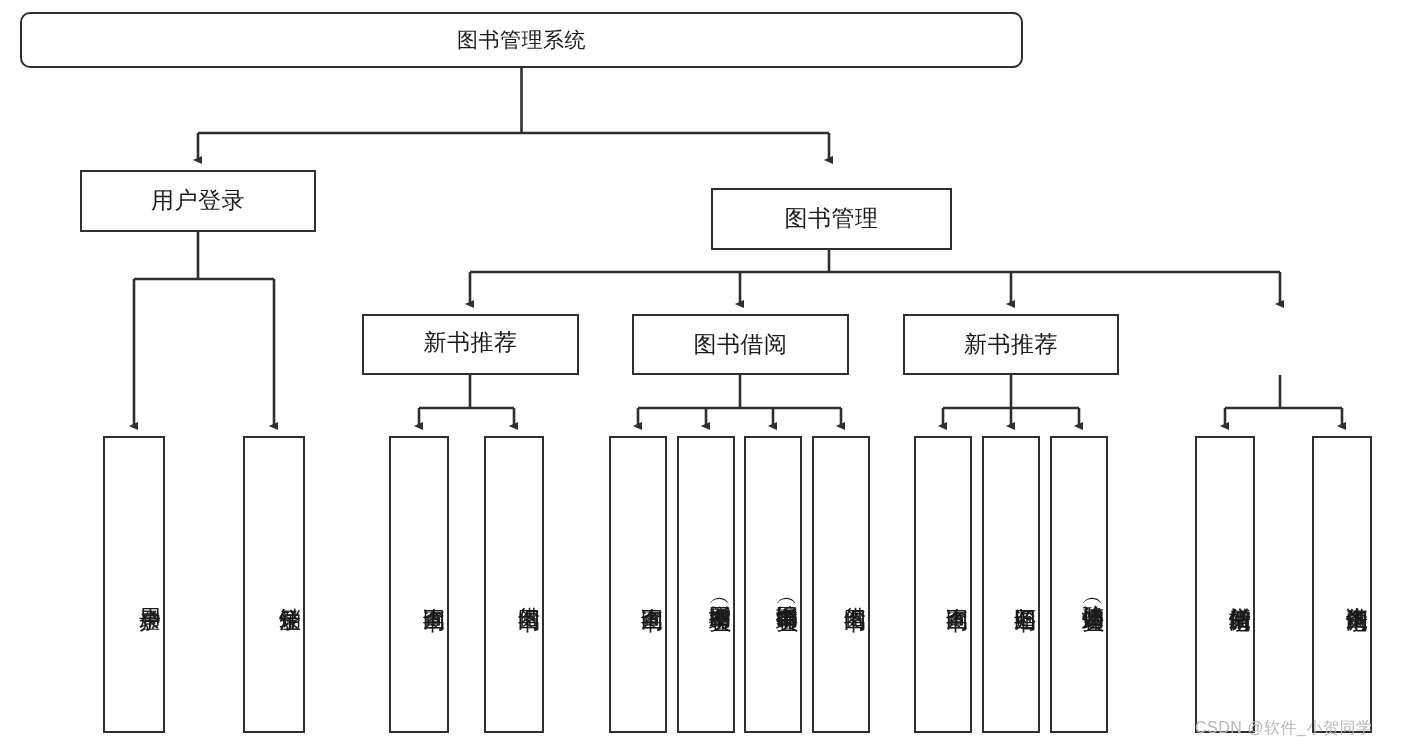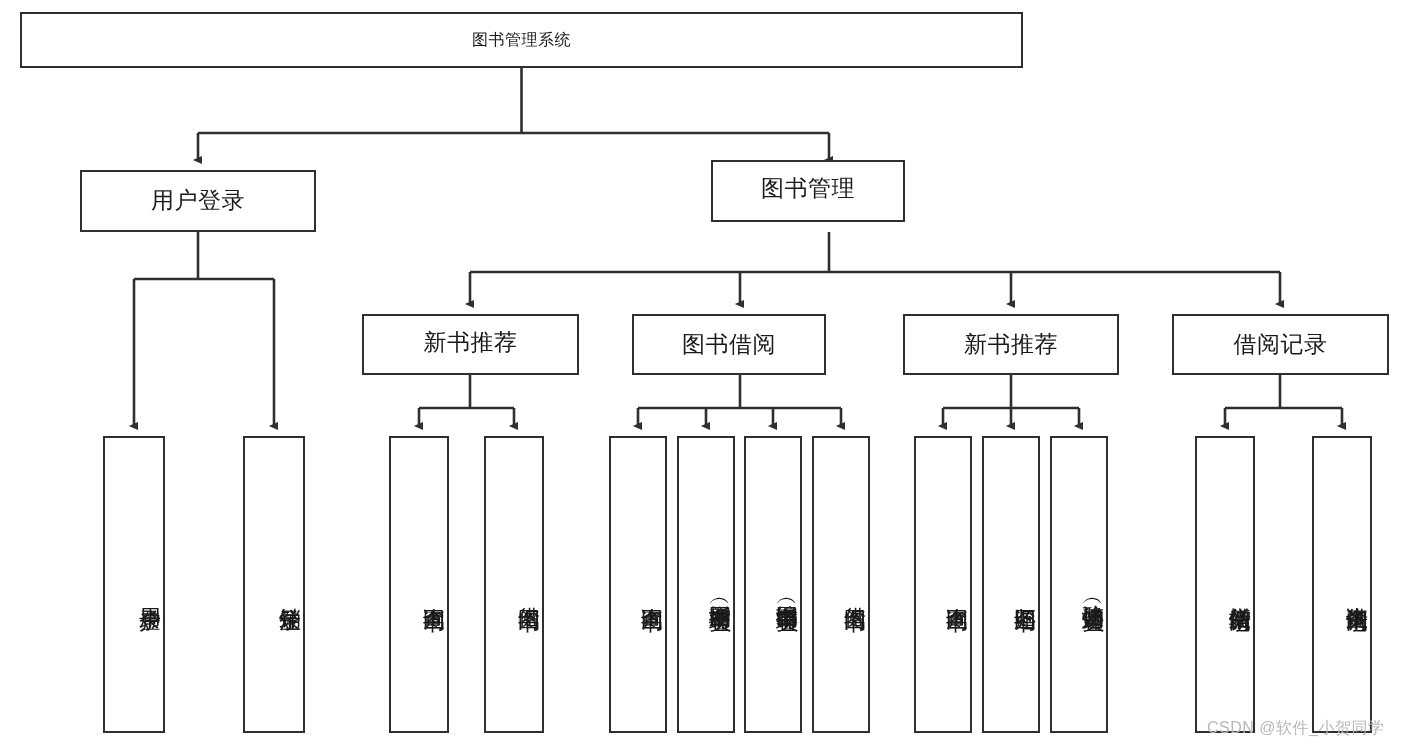--- a/index.html
+++ b/index.html
@@ -34,39 +34,38 @@
     display: flex;
     align-items: center;
     justify-content: center;
     color: #1a1a1a;
   }
   .node.h {
     font-size: 23px;
     letter-spacing: 0.5px;
     line-height: 1.1;
   }
-  .node.root { font-size: 16px; }
+  .node.root { font-size: 21px; border-radius: 10px; }
   .node.leaf {
     writing-mode: vertical-rl;
     text-orientation: upright;
     font-size: 22px;
     line-height: 1.18;
     letter-spacing: 1px;
     align-items: flex-start;
     justify-content: center;
     padding-top: 14px;
     overflow: hidden;
   }
   .watermark {
     position: absolute;
     font-size: 16px;
     color: #b7b7b7;
     white-space: nowrap;
     letter-spacing: 0.5px;
-    padding-left: 12px;
   }
 </style>
 </head>
 <body>
 
 <div id="canvas">
 
   <svg id="edges" viewBox="0 0 1405 747" width="1405" height="747" aria-hidden="true">
     <defs>
       <marker id="arrow" markerWidth="10" markerHeight="10" refX="5.2" refY="4.2" orient="auto" markerUnits="userSpaceOnUse">
@@ -114,26 +113,25 @@
       <path d="M1280,375 L1280,408"></path>
       <path d="M1225,408 L1342,408"></path>
       <path d="M1225,408 L1225,426" marker-end="url(#arrow)"></path>
       <path d="M1342,408 L1342,426" marker-end="url(#arrow)"></path>
     </g>
   </svg>
 
   <div class="node h root" style="left:20px;top:12px;width:1003px;height:56px;">图书管理系统</div>
 
   <div class="node h" style="left:80px;top:170px;width:236px;height:62px;">用户登录</div>
-  <div class="node h" style="left:711px;top:160px;width:194px;height:62px;font-family:Liberation Mono, monospace;">图书管理</div>
+  <div class="node h" style="left:711px;top:188px;width:241px;height:62px;">图书管理</div>
 
   <div class="node h" style="left:362px;top:314px;width:217px;height:61px;font-family:Liberation Mono, monospace;">新书推荐</div>
-  <div class="node h" style="left:632px;top:314px;width:194px;height:61px;">图书借阅</div>
+  <div class="node h" style="left:632px;top:314px;width:217px;height:61px;">图书借阅</div>
   <div class="node h" style="left:903px;top:314px;width:216px;height:61px;">新书推荐</div>
-  <div class="node h" style="left:1172px;top:314px;width:217px;height:61px;">借阅记录</div>
 
   <div class="node leaf" style="left:103px;top:436px;width:62px;height:297px;">用户登录</div>
   <div class="node leaf" style="left:243px;top:436px;width:62px;height:297px;">注销登录</div>
 
   <div class="node leaf" style="left:389px;top:436px;width:60px;height:297px;">查询图书</div>
   <div class="node leaf" style="left:484px;top:436px;width:60px;height:297px;">借阅图书</div>
 
   <div class="node leaf" style="left:609px;top:436px;width:58px;height:297px;">查询图书</div>
   <div class="node leaf" style="left:677px;top:436px;width:58px;height:297px;">新增图书（管理员）</div>
   <div class="node leaf" style="left:744px;top:436px;width:58px;height:297px;">编辑图书（管理员）</div>

